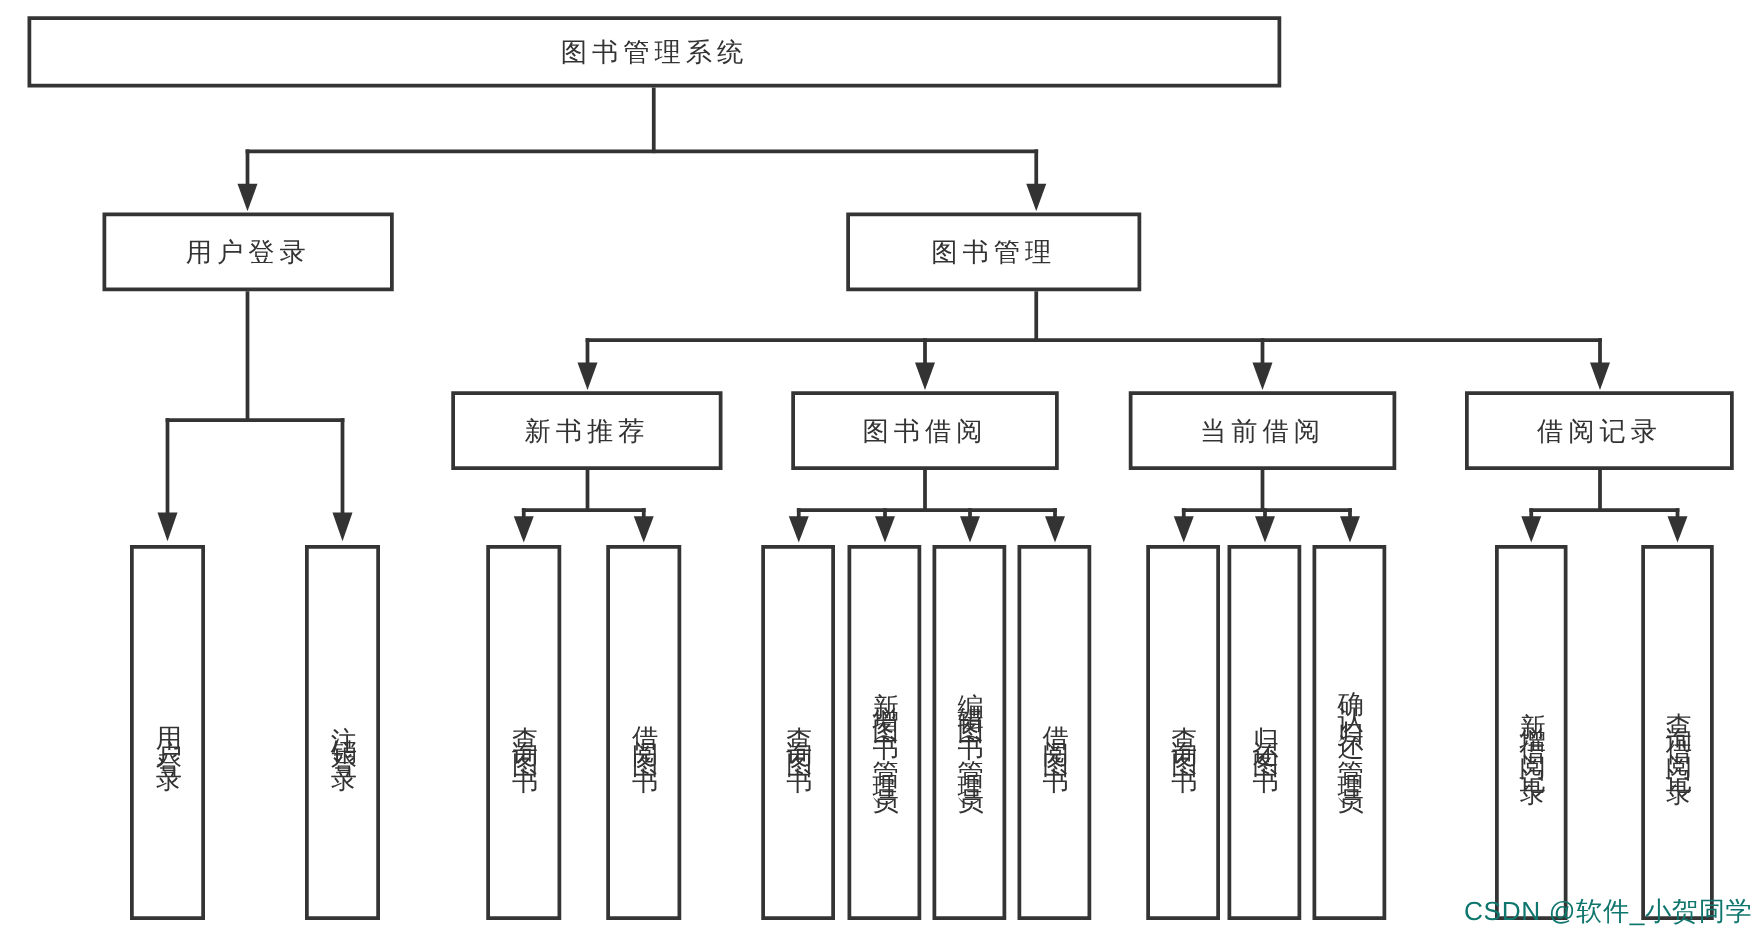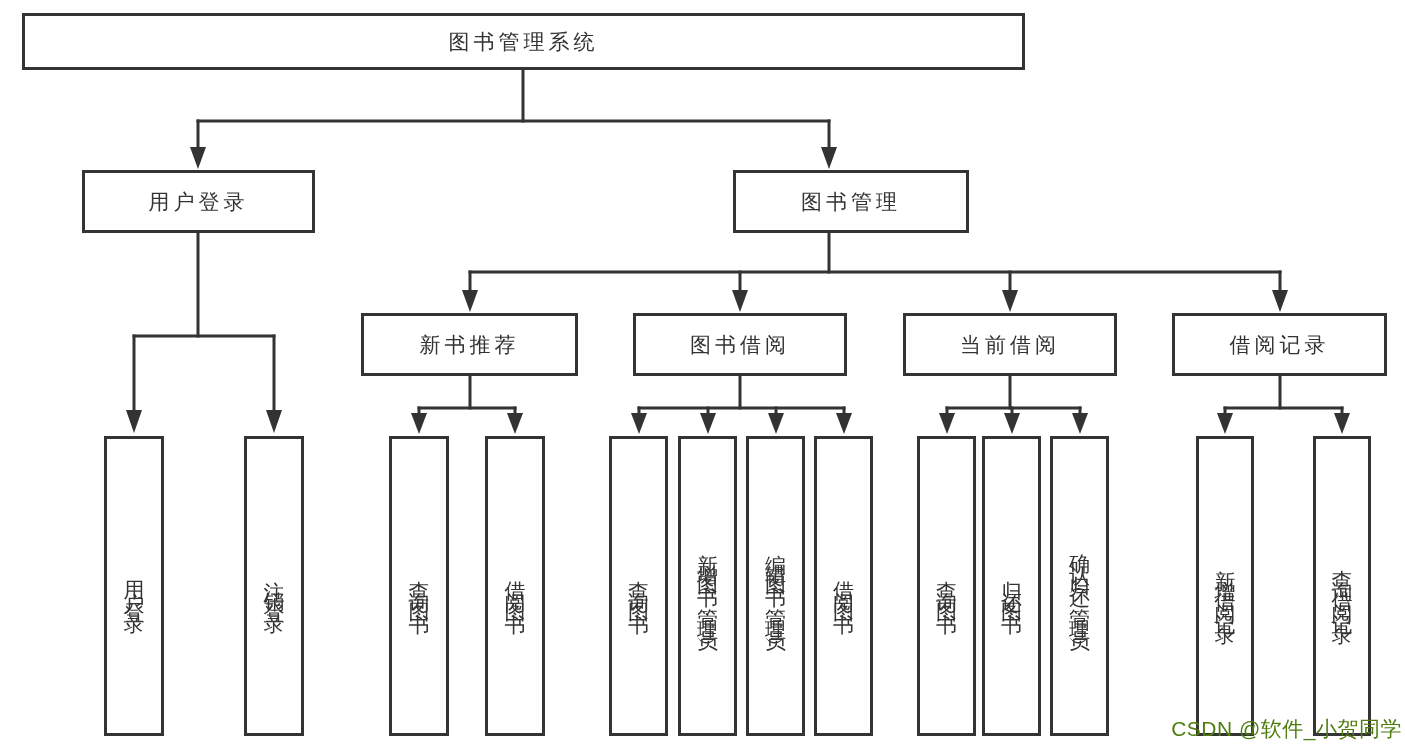--- a/index.html
+++ b/index.html
@@ -35,21 +35,21 @@
     text-orientation: mixed;
     letter-spacing: 11px;
     white-space: nowrap;
   }
   .watermark {
     position: absolute;
     right: 3px;
     bottom: 4px;
     font-size: 21px;
     letter-spacing: 0.5px;
-    color: #4d7c0f;
+    color: #0f766e;
     z-index: 5;
     white-space: nowrap;
   }
 </style>
 </head>
 <body>
 
 <div id="canvas">
 
   <svg class="connectors" width="1405" height="747" viewBox="0 0 1405 747" stroke="#333333" stroke-width="3" fill="#333333" stroke-linecap="square">
@@ -128,21 +128,21 @@
     </g>
   </svg>
 
   <div class="node" style="left:22px; top:13px; width:1003px; height:57px;">
     <span>图书管理系统</span>
   </div>
 
   <div class="node" style="left:82px; top:170px; width:233px; height:63px;">
     <span>用户登录</span>
   </div>
-  <div class="node" style="left:733px; top:170px; width:236px; height:63px;">
+  <div class="node" style="left:677px; top:170px; width:236px; height:63px;">
     <span>图书管理</span>
   </div>
 
   <div class="node" style="left:633px; top:313px; width:214px; height:63px;">
     <span>图书借阅</span>
   </div>
   <div class="node" style="left:361px; top:313px; width:217px; height:63px;">
     <span>新书推荐</span>
   </div>
   <div class="node" style="left:903px; top:313px; width:214px; height:63px;">

